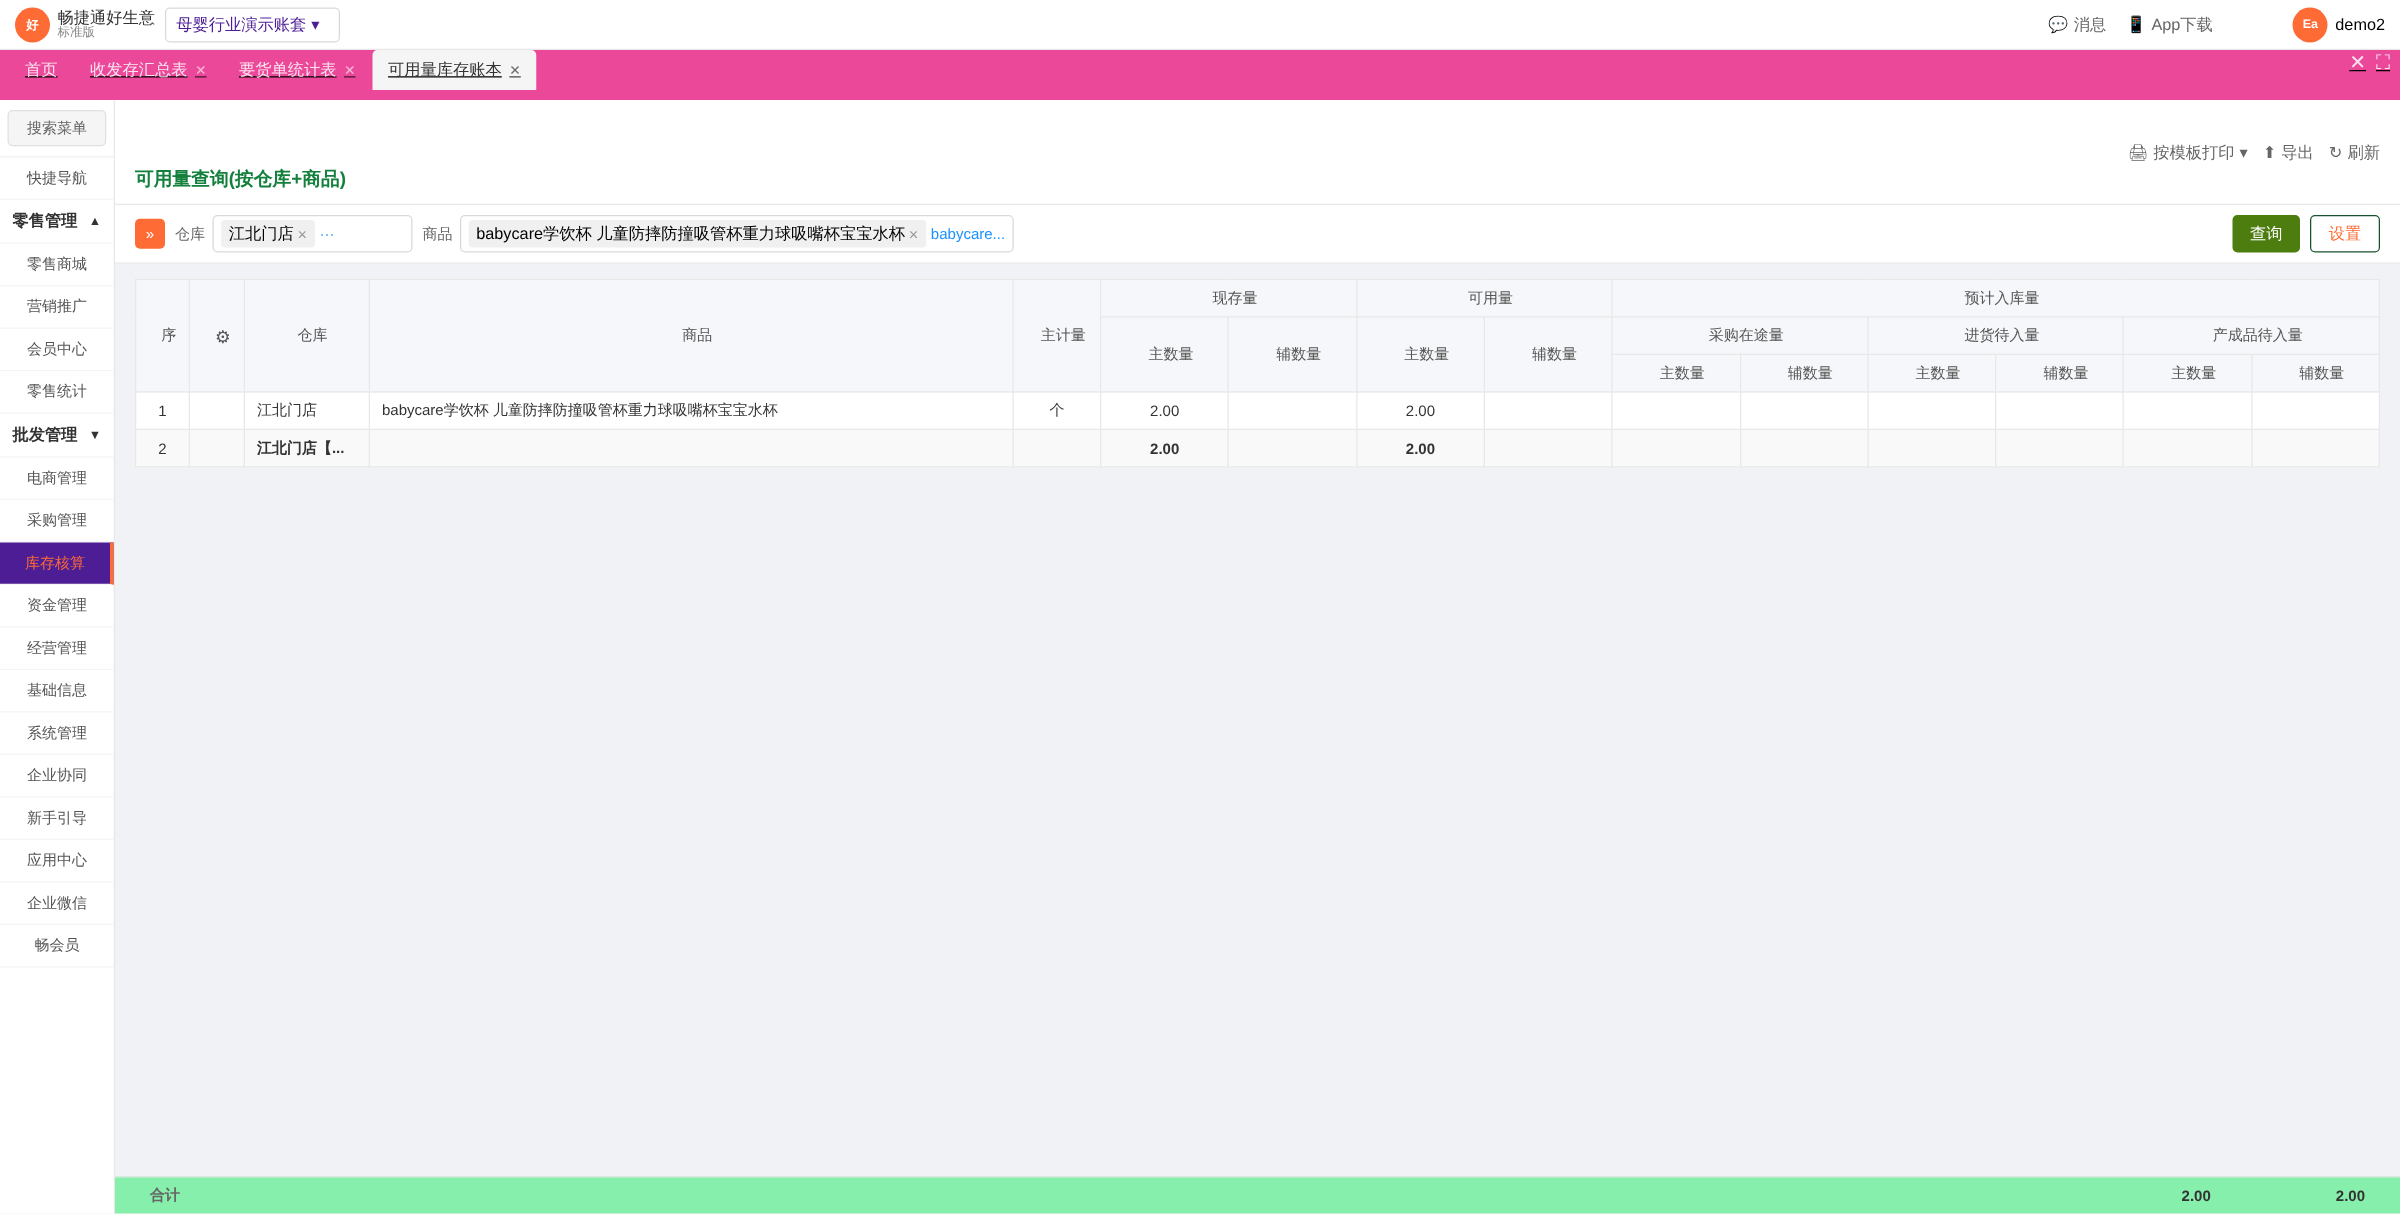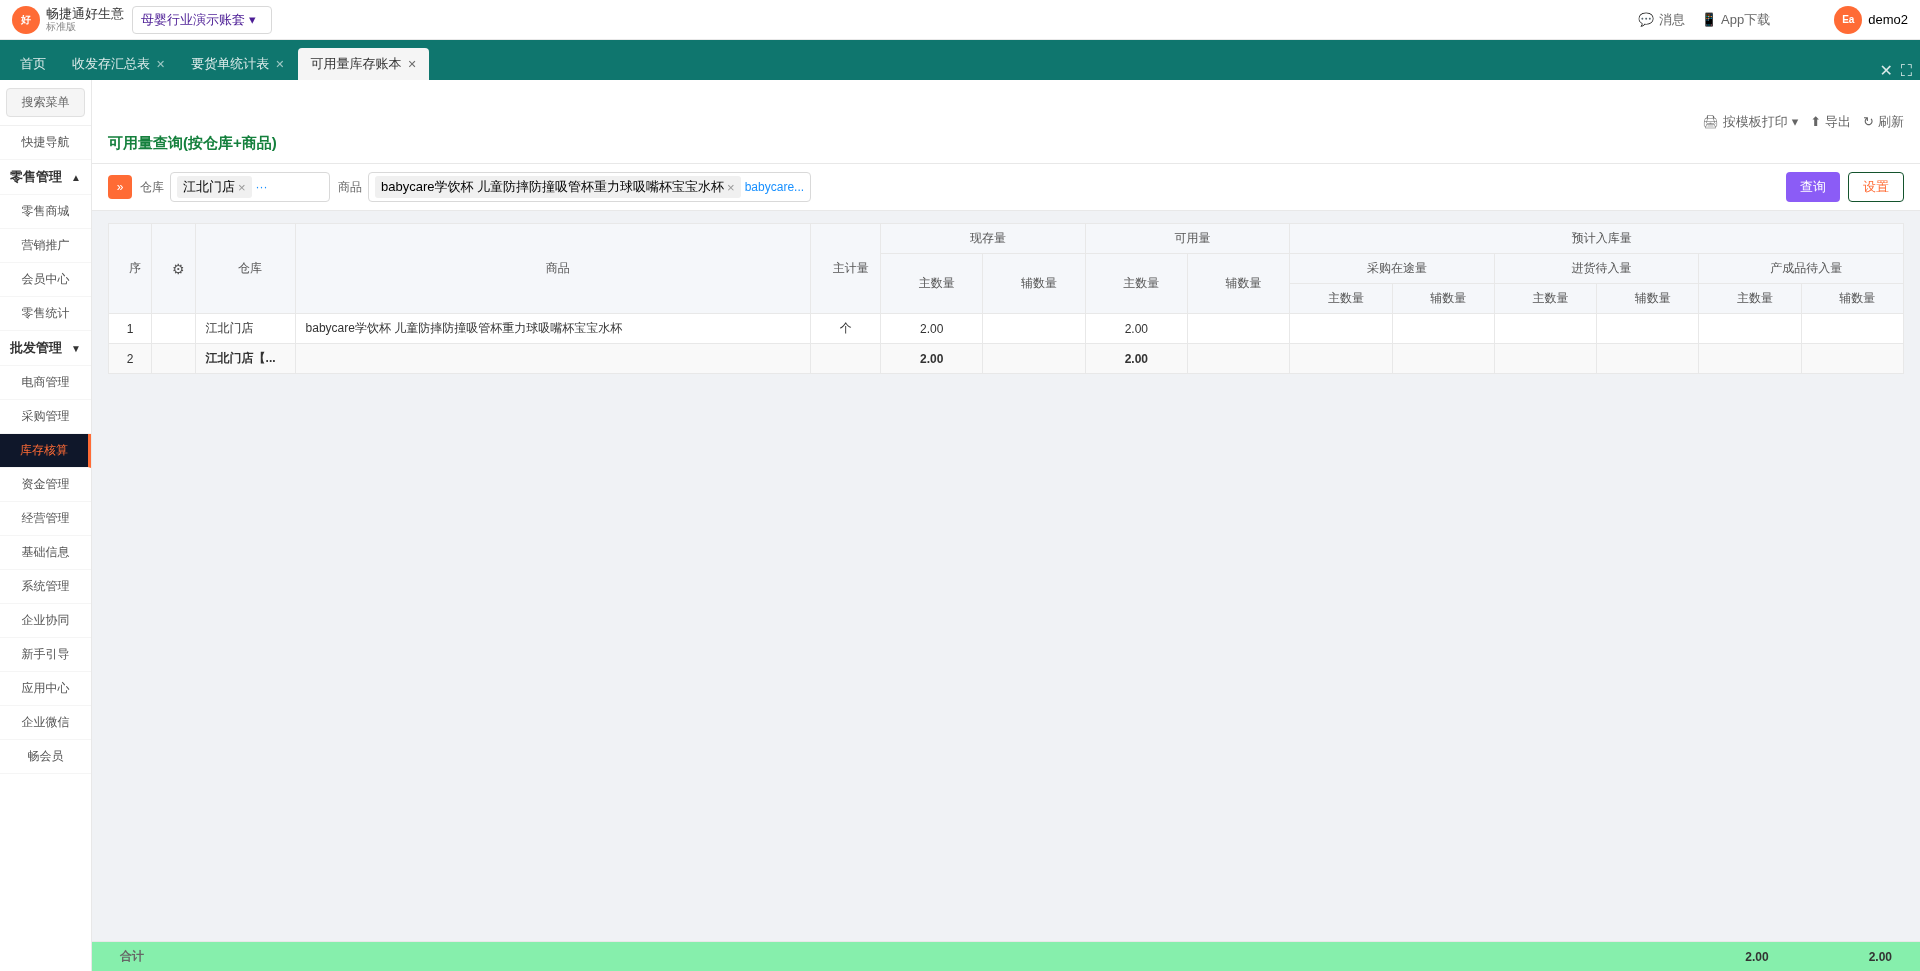--- a/index.html
+++ b/index.html
@@ -85,25 +85,26 @@
       display: flex;
       align-items: center;
       justify-content: center;
       font-size: 10px;
       font-weight: bold;
     }
 
     
     .tab-bar {
       height: 40px;
-      background: #0f766e;
-      display: flex;
-      align-items: flex-end;
+      background: #ec4899;
+      display: flex;
+      align-items: flex-start;
       padding: 0 8px;
       gap: 2px;
+      text-decoration: underline;
     }
     .tab-item {
       height: 32px;
       padding: 0 12px;
       display: flex;
       align-items: center;
       gap: 6px;
       border-radius: 4px 4px 0 0;
       cursor: pointer;
       font-size: 13px;
@@ -163,21 +164,21 @@
     }
     .sidebar-nav-item {
       padding: 8px 6px;
       text-align: center;
       cursor: pointer;
       color: #555;
       font-size: 12px;
       border-bottom: 1px solid #f5f5f5;
     }
     .sidebar-nav-item.active {
-      background: #0f172a;
+      background: #4c1d95;
       color: #ff6b35;
       border-right: 3px solid #ff6b35;
     }
     .sidebar-nav-item.section-header {
       display: flex;
       align-items: center;
       justify-content: space-between;
       padding: 8px 10px;
       font-weight: bold;
       color: #333;
@@ -273,21 +274,21 @@
       gap: 3px;
     }
     .filter-tag .x { color: #999; cursor: pointer; }
     .filter-more { color: #1890ff; cursor: pointer; font-size: 12px; }
     .filter-actions {
       margin-left: auto;
       display: flex;
       gap: 8px;
     }
     .btn-primary {
-      background: #8b5cf6;
+      background: #4d7c0f;
       color: white;
       border: none;
       padding: 5px 14px;
       border-radius: 4px;
       cursor: pointer;
       font-size: 13px;
     }
     .btn-default {
       background: #fff;
       color: #ff6b35;

